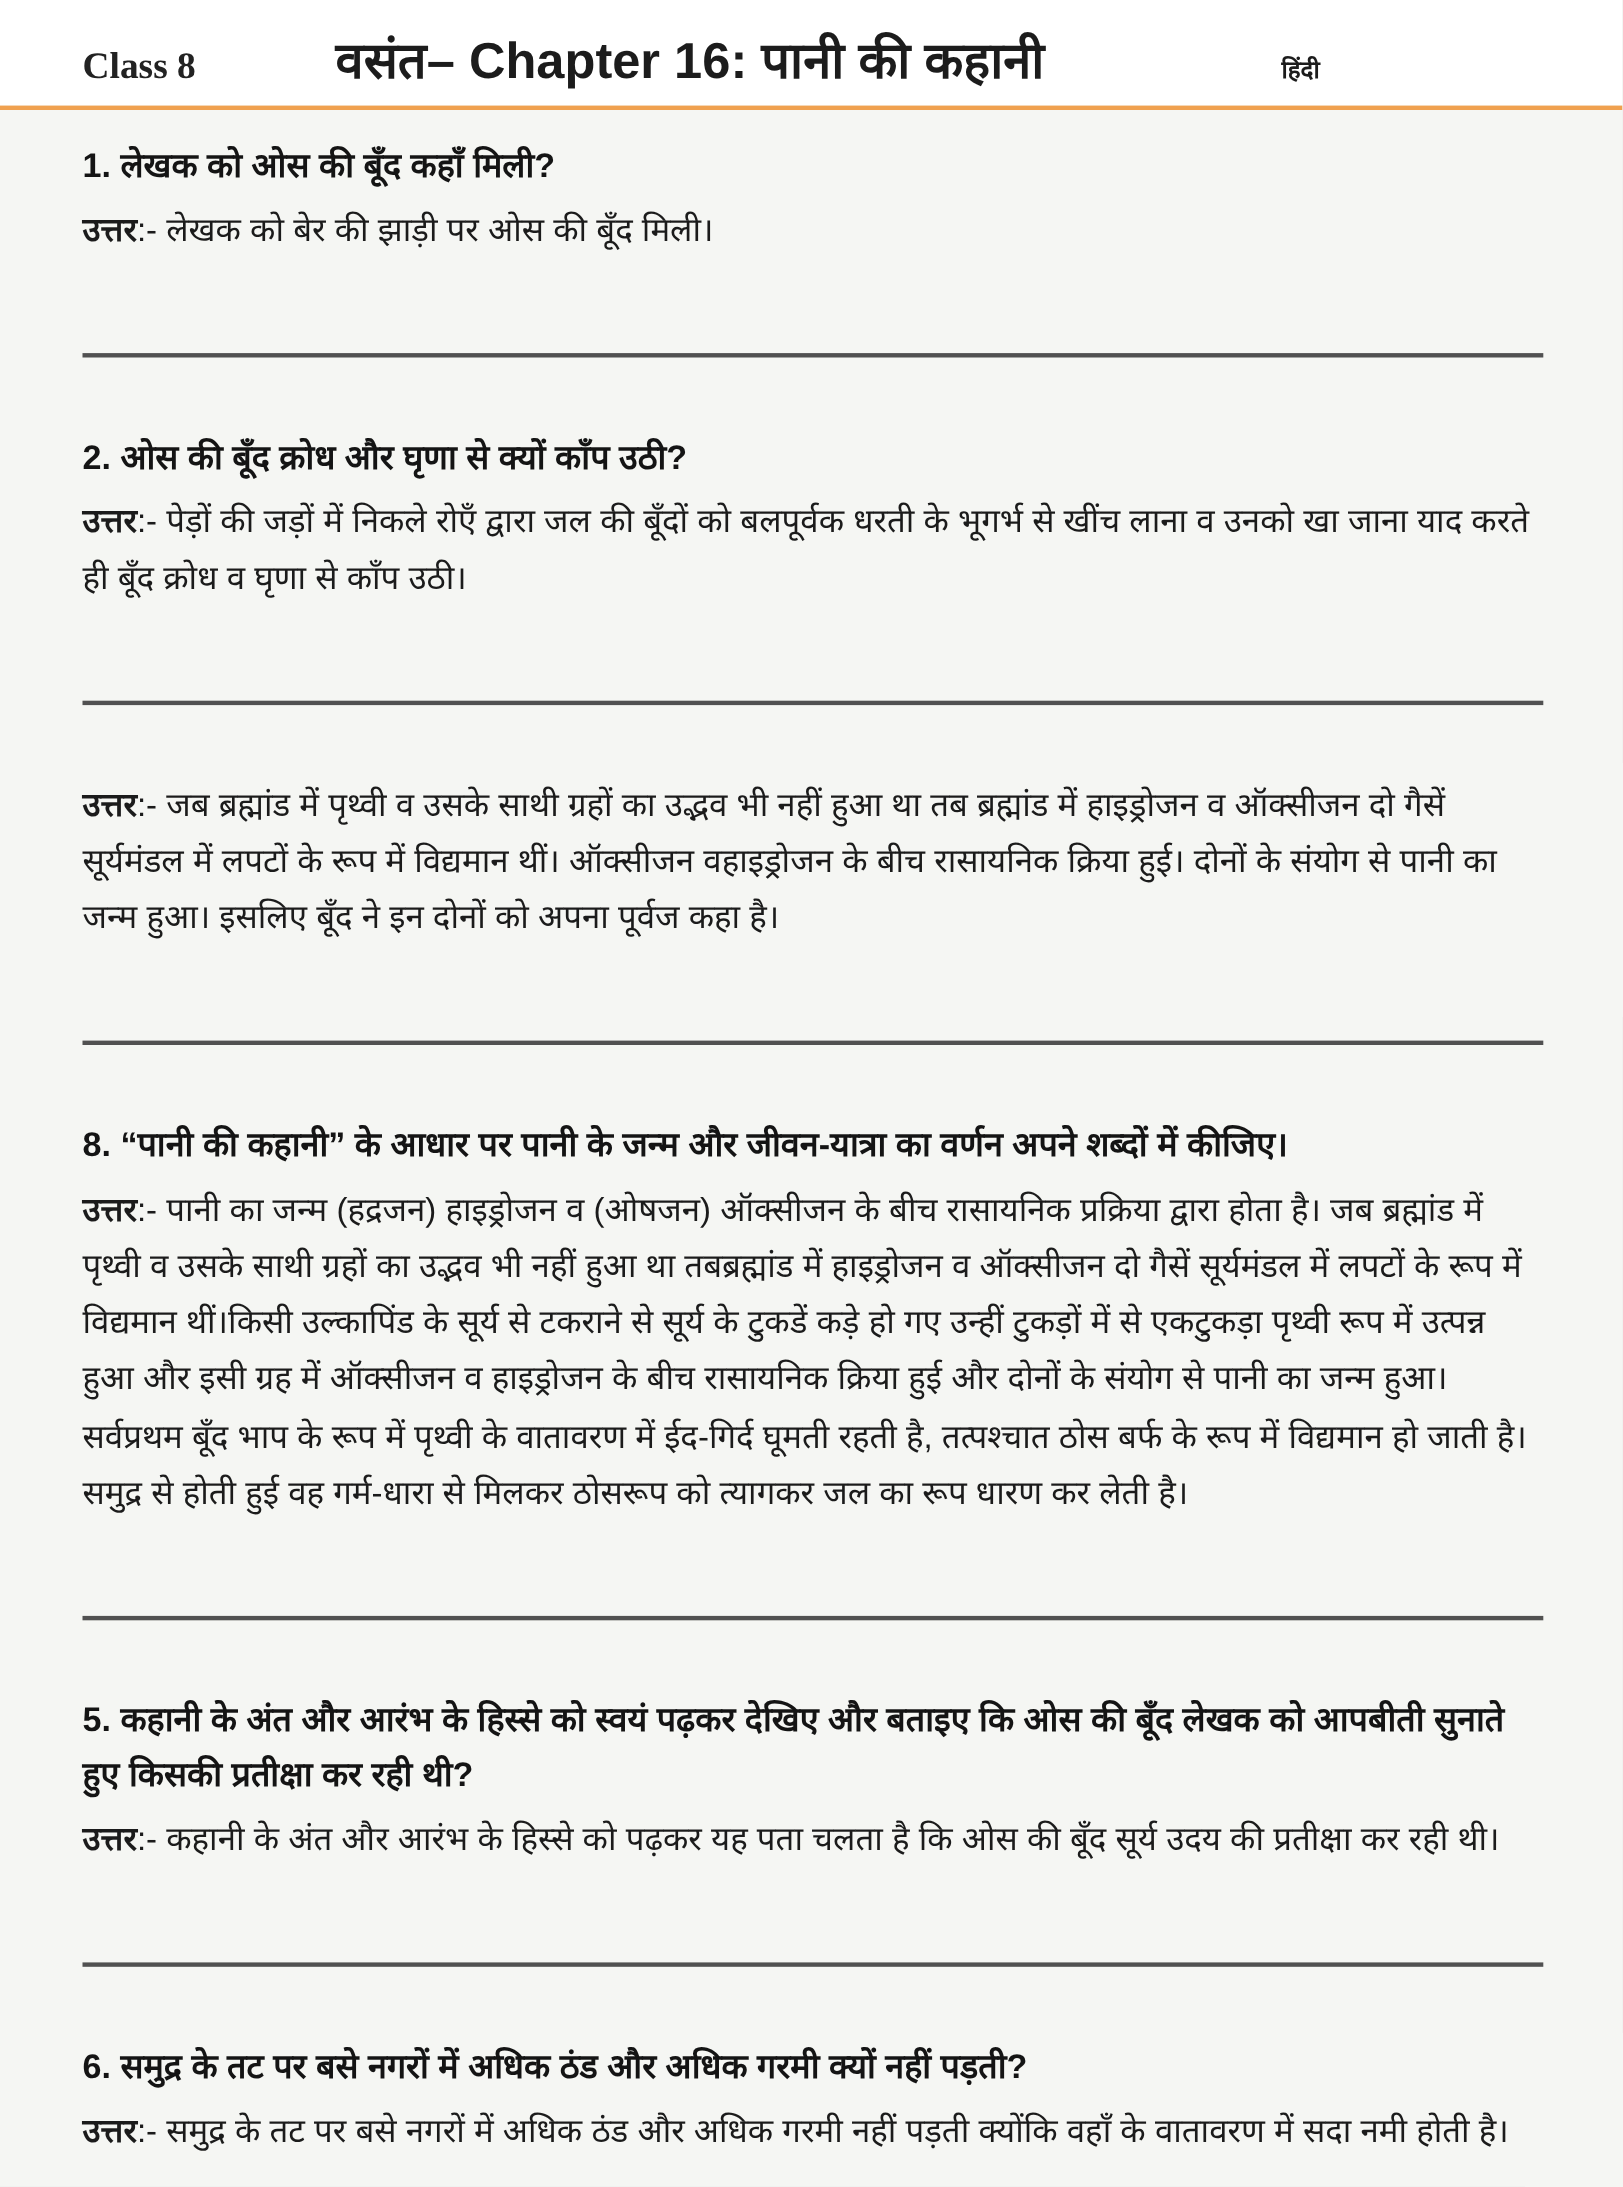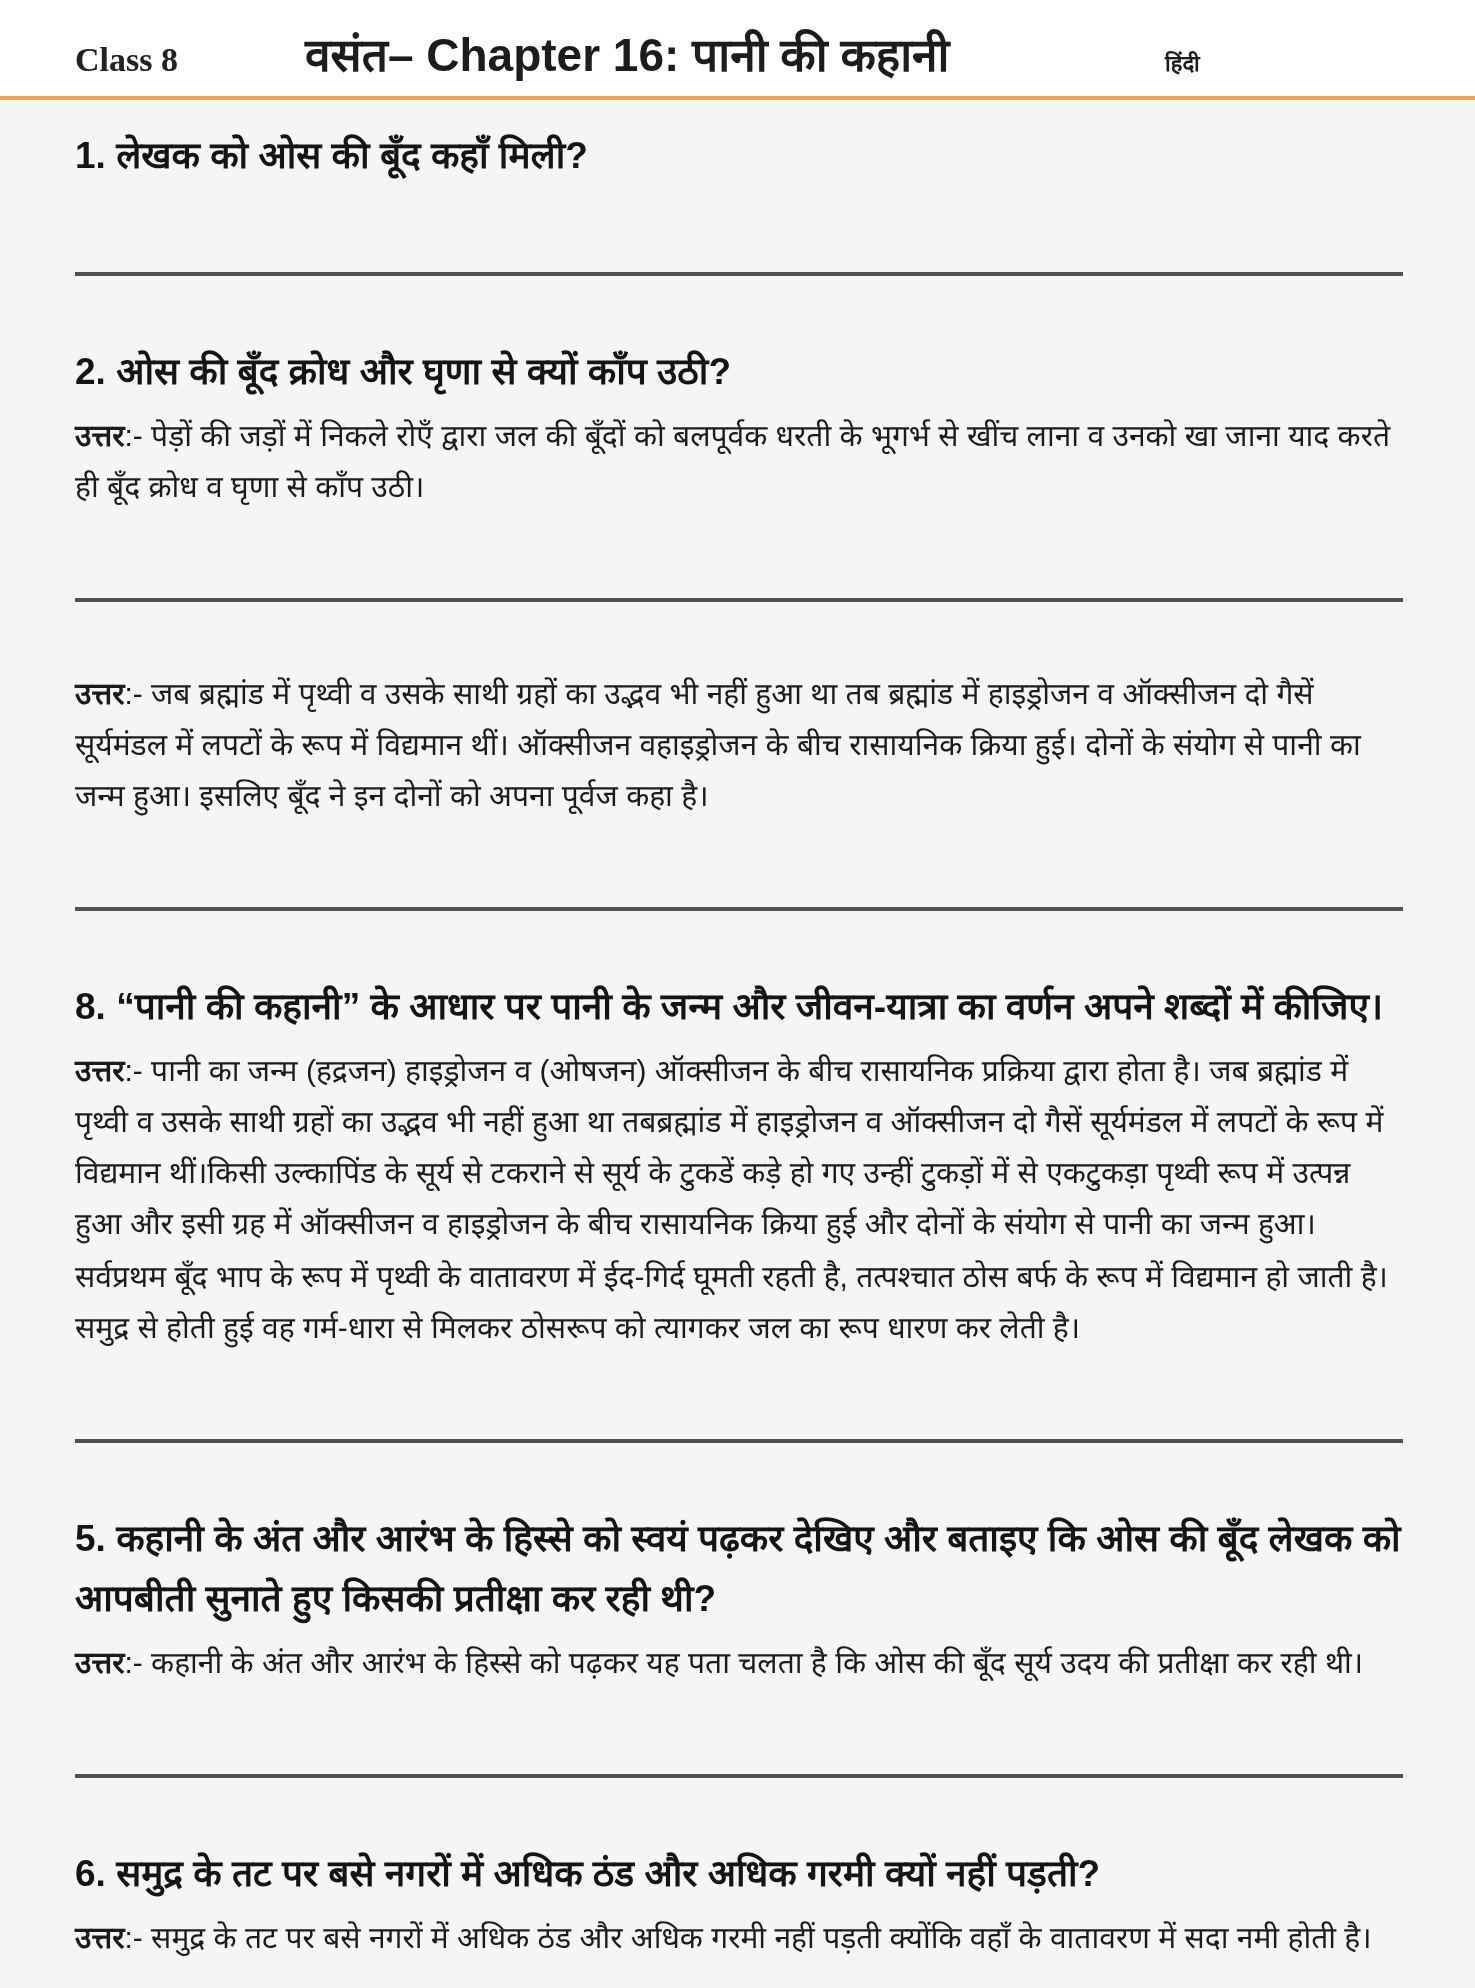--- a/index.html
+++ b/index.html
@@ -51,21 +51,21 @@
     background: #f0a14f;
     border: none;
     margin: 0;
   }
   .content {
     padding: 26px 72px 20px 75px;
     box-sizing: border-box;
   }
   .q {
     margin: 0 0 8px 0;
-    font-size: 37px;
+    font-size: 31px;
     font-weight: 700;
     line-height: 1.62;
     color: #141414;
   }
   .a {
     margin: 0;
     font-size: 30px;
     font-weight: 400;
     line-height: 1.7;
     color: #1b1b1b;
@@ -89,20 +89,21 @@
     <div class="doc-title">वसंत– Chapter 16: पानी की कहानी</div>
     <div class="subject-label">हिंदी</div>
   </header>
 
   <div class="accent-rule"></div>
 
   <main class="content">
 
     <section class="qa">
       <h2 class="q">1. लेखक को ओस की बूँद कहाँ मिली?</h2>
+      <p class="a"><span class="alabel">उत्तर</span><span>:- लेखक को बेर की झाड़ी पर ओस की बूँद मिली।</span></p>
       <div class="divider"></div>
     </section>
 
     <section class="qa">
       <h2 class="q">2. ओस की बूँद क्रोध और घृणा से क्यों काँप उठी?</h2>
       <p class="a"><span class="alabel">उत्तर</span><span>:- पेड़ों की जड़ों में निकले रोएँ द्वारा जल की बूँदों को बलपूर्वक धरती के भूगर्भ से खींच लाना व उनको खा जाना याद करते ही बूँद क्रोध व घृणा से काँप उठी।</span></p>
       <div class="divider"></div>
     </section>
 
     <section class="qa">

